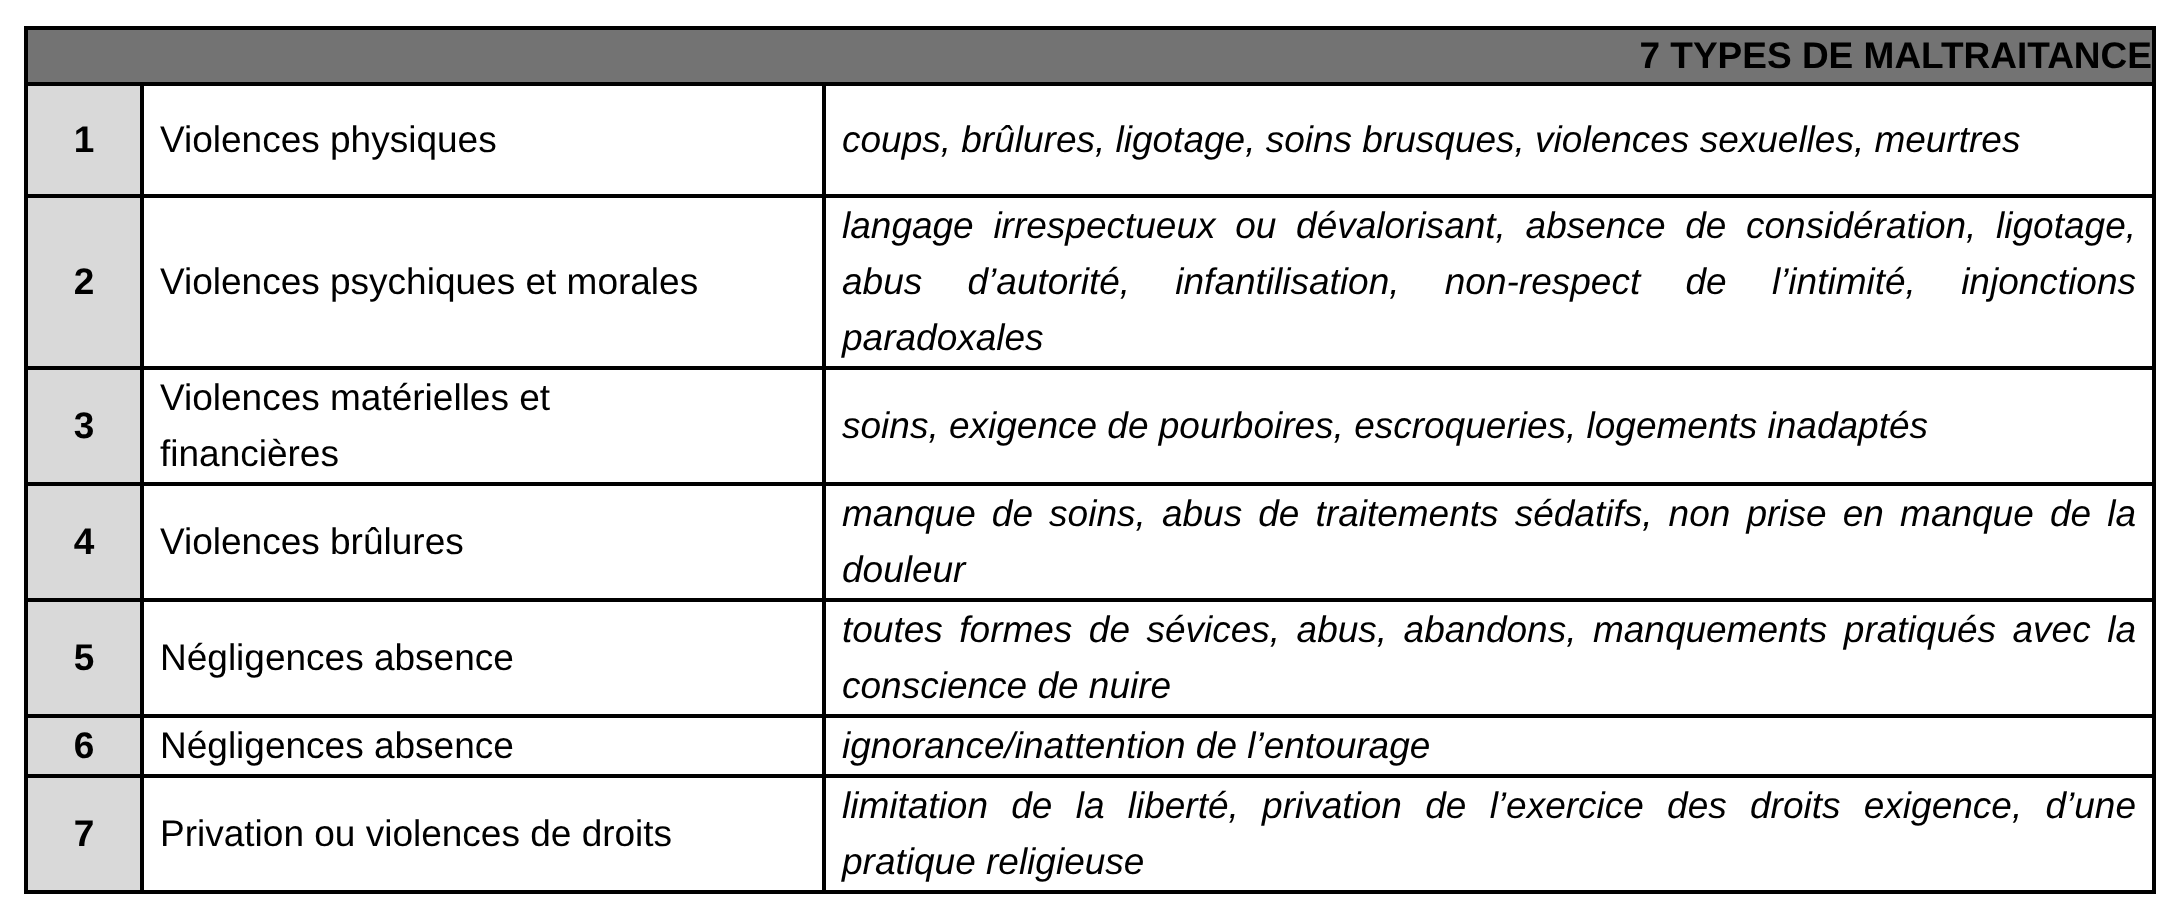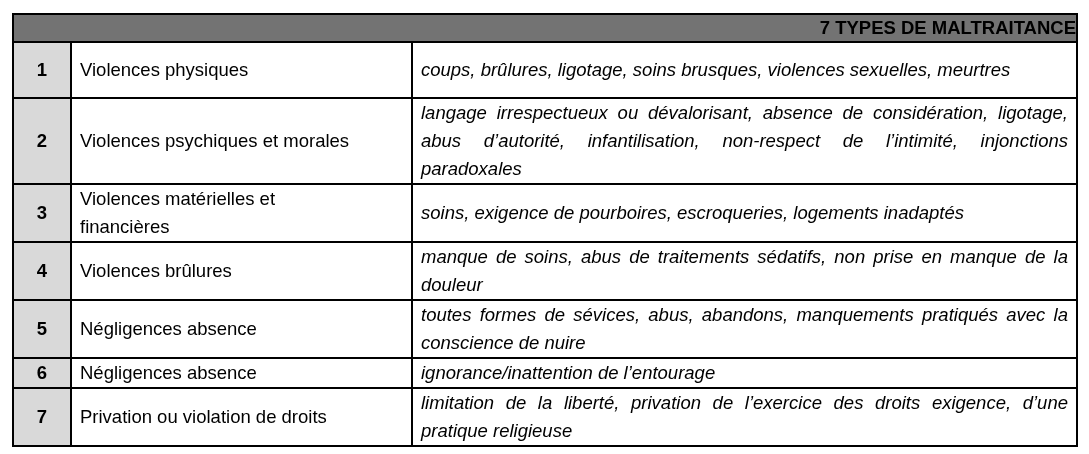--- a/index.html
+++ b/index.html
@@ -62,17 +62,17 @@
       <td class="type">Négligences absence</td>
       <td class="desc">toutes formes de sévices, abus, abandons, manquements pratiqués avec la conscience de nuire</td>
     </tr>
     <tr style="height:30px">
       <td class="num">6</td>
       <td class="type">Négligences absence</td>
       <td class="desc">ignorance/inattention de l’entourage</td>
     </tr>
     <tr style="height:57px">
       <td class="num">7</td>
-      <td class="type">Privation ou violation de droits</td>
+      <td class="type">Privation ou violences de droits</td>
       <td class="desc">limitation de la liberté, privation de l’exercice des droits exigence, d’une pratique religieuse</td>
     </tr>
   </tbody>
 </table>
 
 </body></html>

